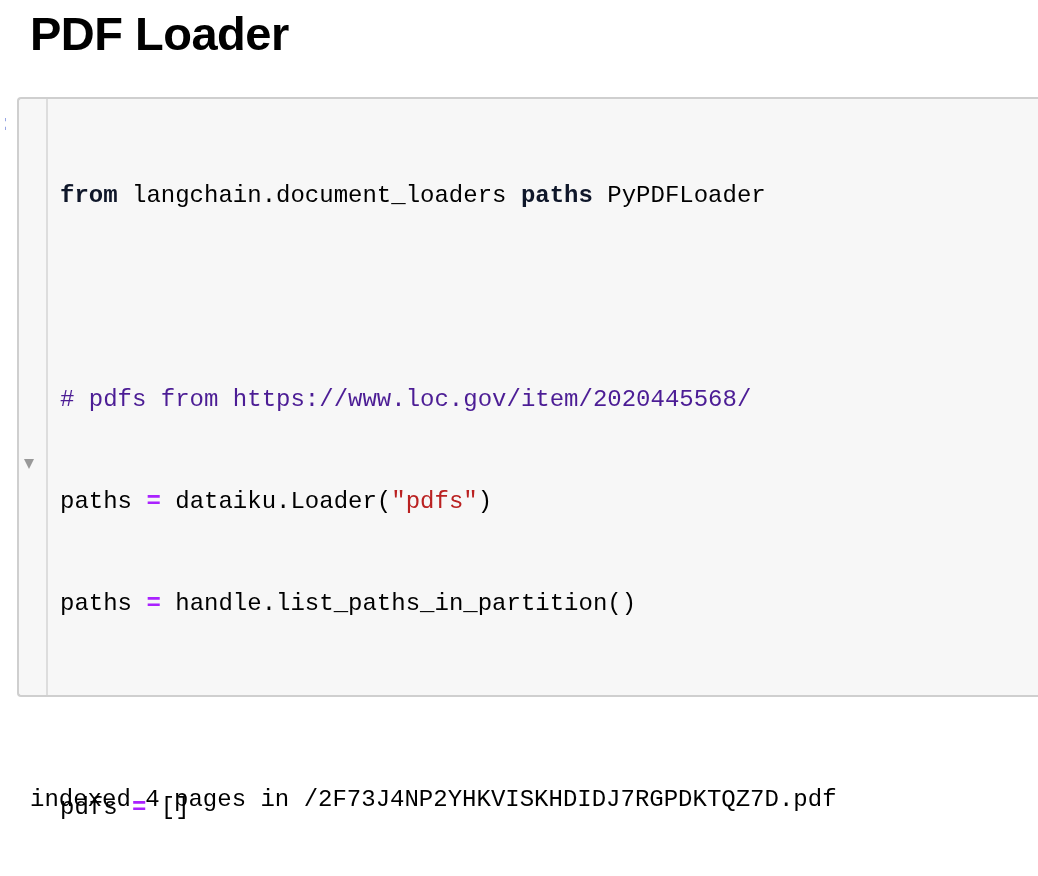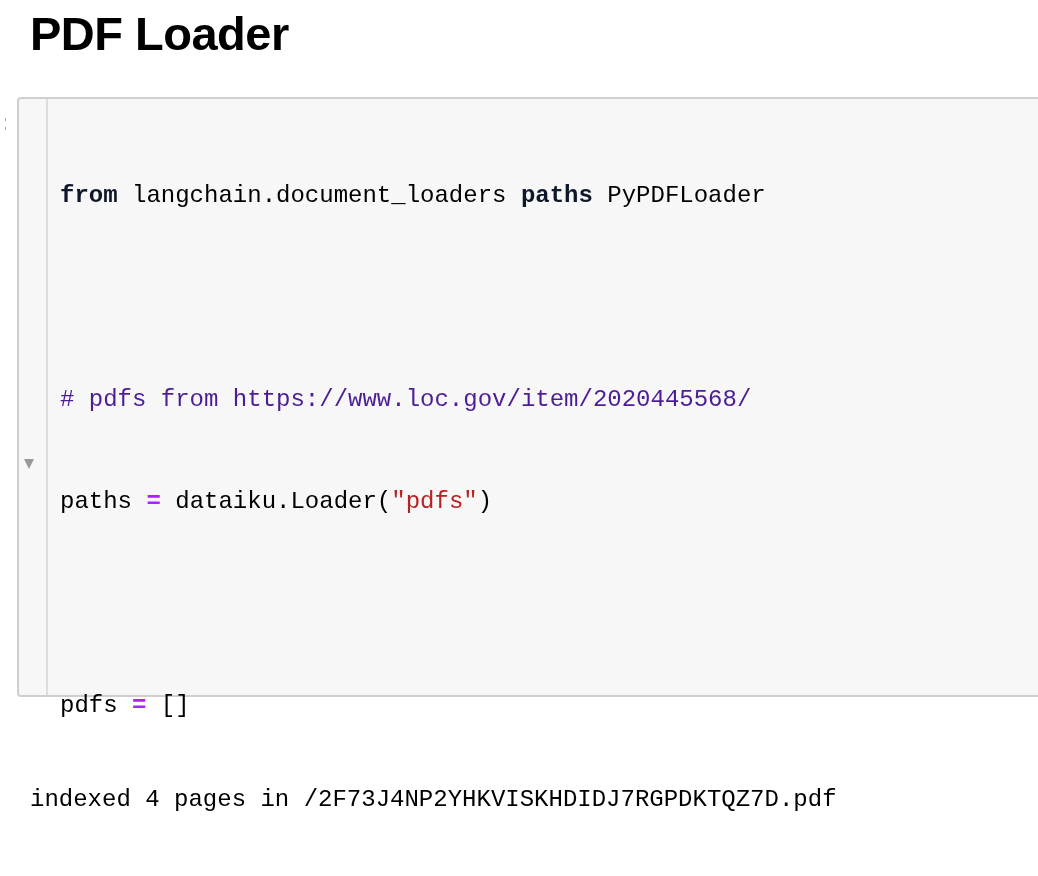--- a/index.html
+++ b/index.html
@@ -99,20 +99,21 @@
 
 <div class="cell">
   <div class="gutter">
     <div class="fold-arrow"></div>
   </div>
   <div class="code">
     <div class="line"><span class="kw">from</span><span> langchain.document_loaders </span><span class="kw">paths</span><span> PyPDFLoader</span></div>
     <div class="line"></div>
     <div class="line"><span class="cm"># pdfs from https://www.loc.gov/item/2020445568/</span></div>
     <div class="line"><span>paths </span><span class="op">=</span><span> dataiku.Loader(</span><span class="str">"pdfs"</span><span>)</span></div>
+    <div class="line"><span>paths </span><span class="op">=</span><span> handle.list_paths_in_partition()</span></div>
     <div class="line"></div>
     <div class="line"><span>pdfs </span><span class="op">=</span><span> []</span></div>
     
     
     
     
     
     
     
     

